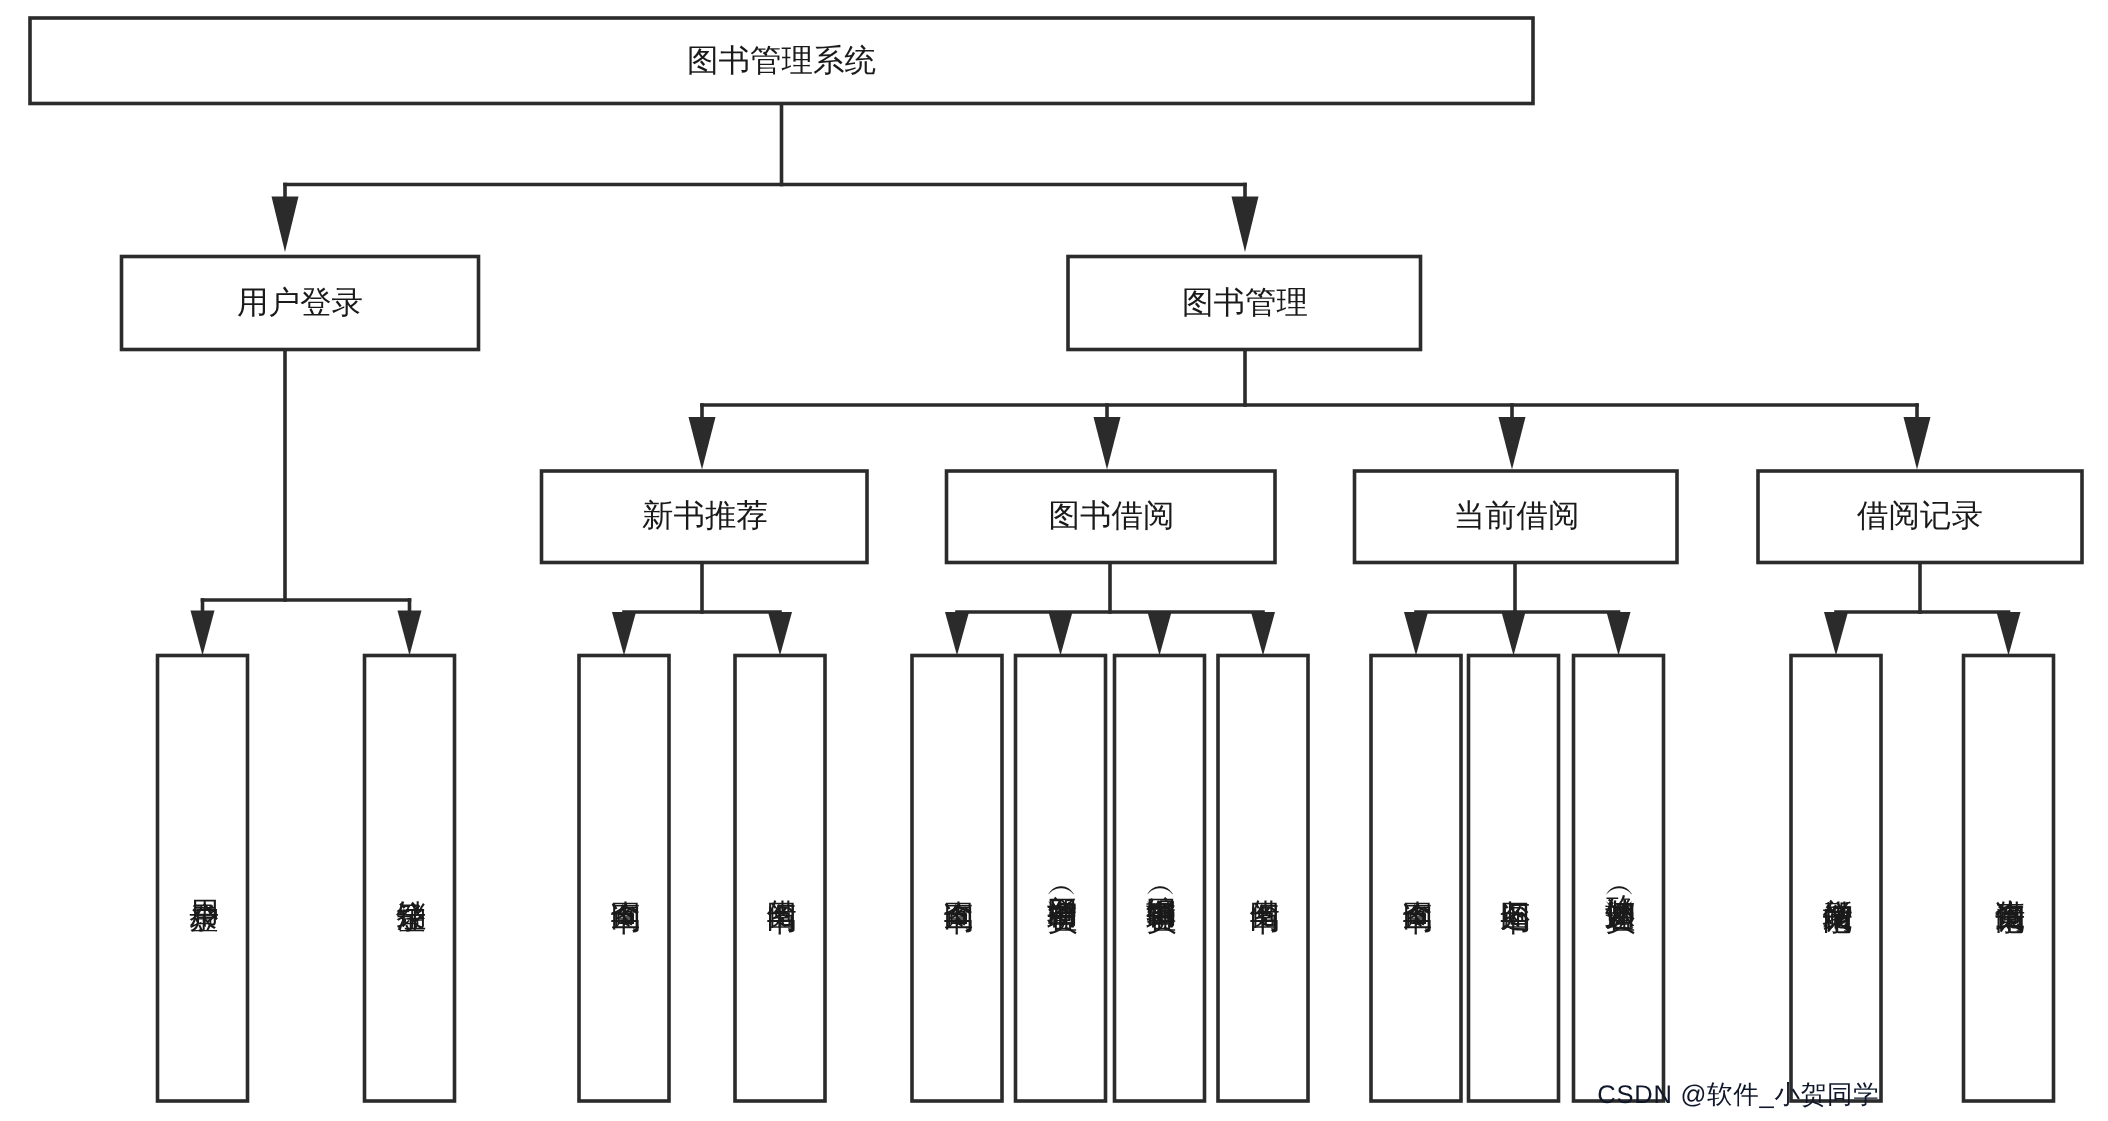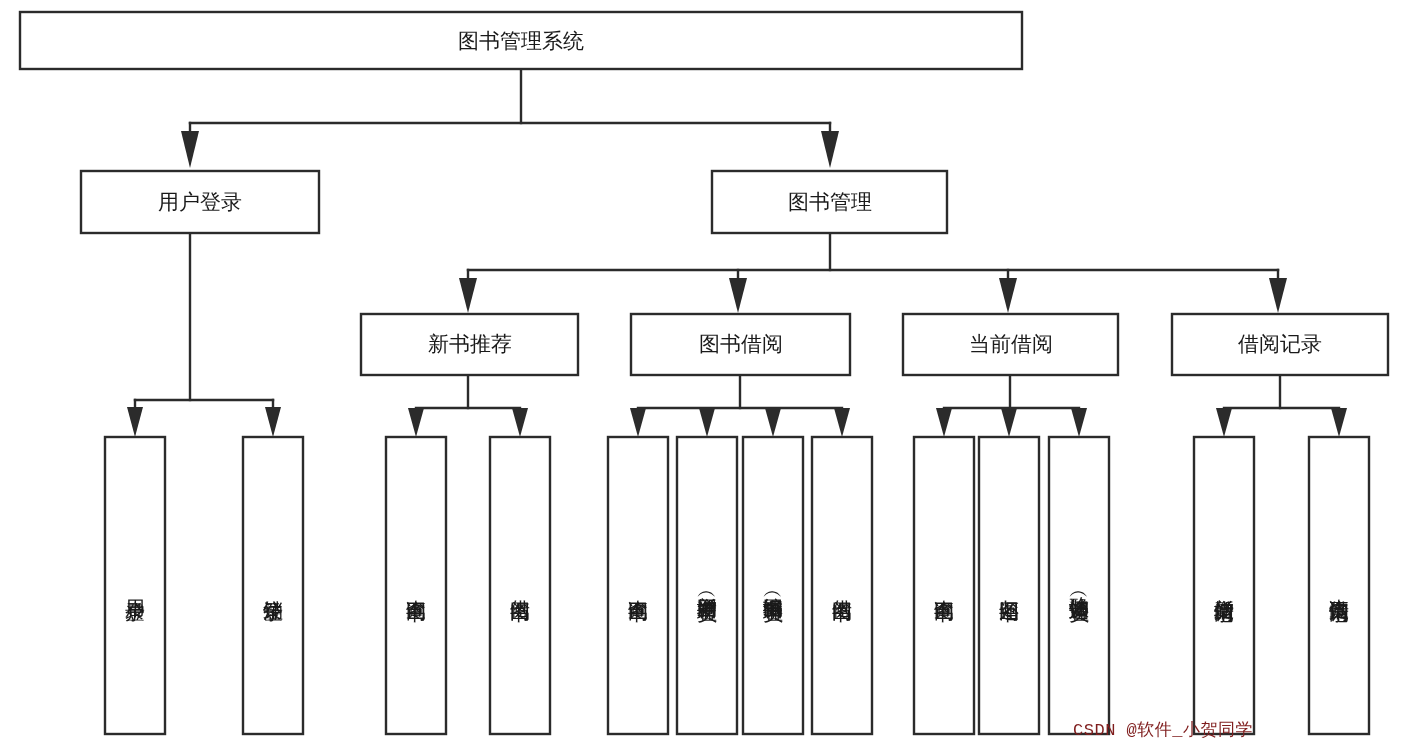--- a/index.html
+++ b/index.html
@@ -62,23 +62,23 @@
     color: #1a1a1a;
     letter-spacing: 1px;
     white-space: nowrap;
     pointer-events: none;
     user-select: none;
   }
   .watermark {
     position: absolute;
     right: 14px;
     bottom: 6px;
-    font-family: Liberation Mono, monospace;
+    font-family: Liberation Sans, sans-serif;
     font-size: 17px;
-    color: #7f1d1d;
+    color: #0f172a;
     letter-spacing: 0.5px;
     white-space: nowrap;
     user-select: none;
     margin-left: 35px;
   }
 </style>
 </head>
 <body>
 
 <div id="diagram-root">

